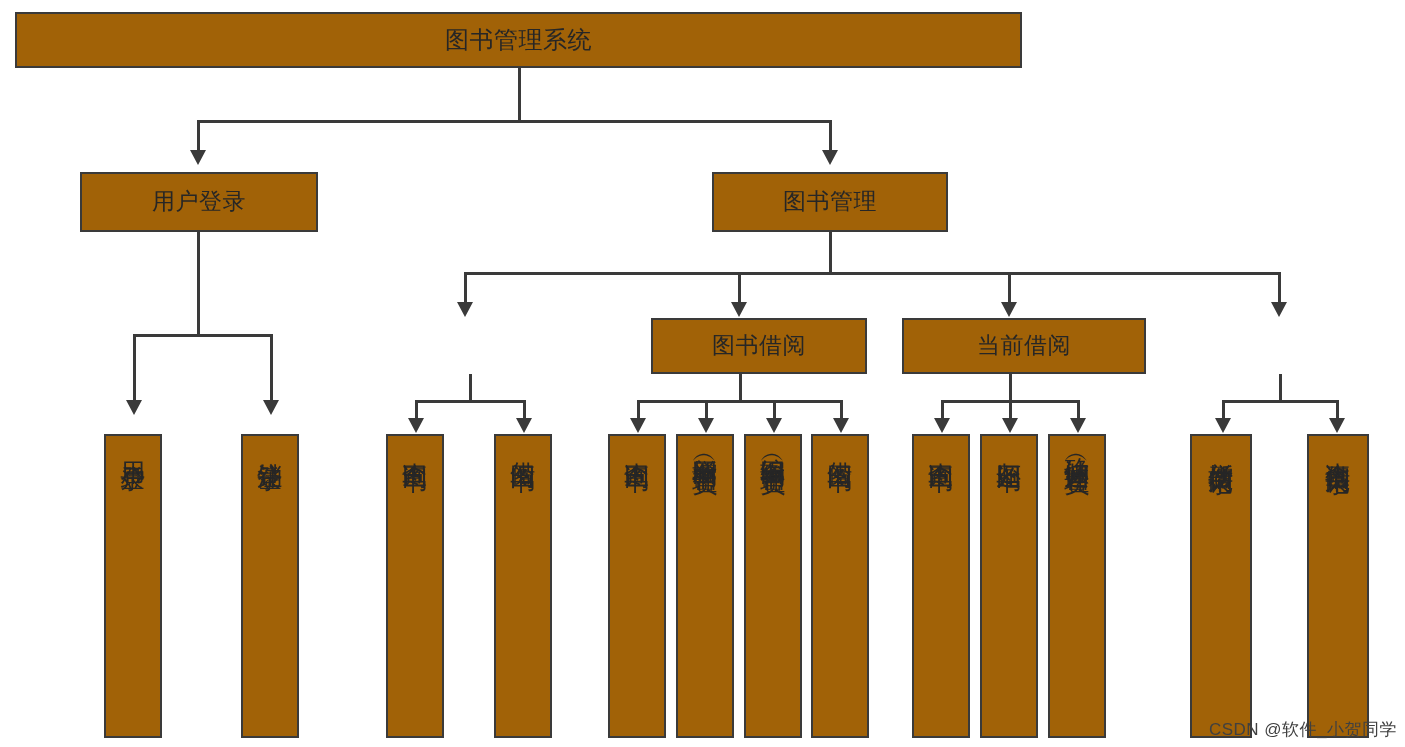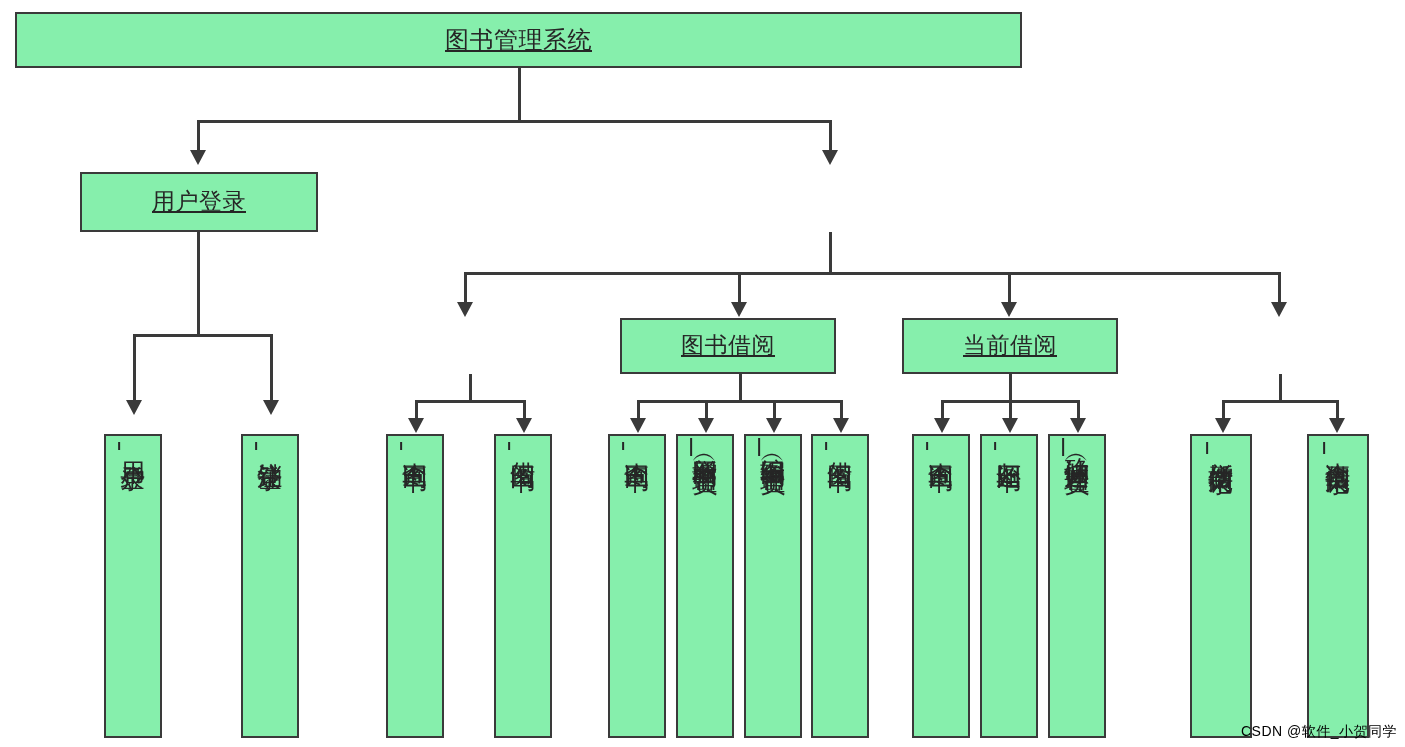--- a/index.html
+++ b/index.html
@@ -14,27 +14,26 @@
     position: relative;
     width: 1405px;
     height: 747px;
     background: #ffffff;
     overflow: hidden;
   }
   .node {
     position: absolute;
     box-sizing: border-box;
     border: 2.5px solid #3a3a3a;
-    background: #86efac;
+    background: #a16207;
     display: flex;
     align-items: center;
     justify-content: center;
     color: #262626;
     z-index: 3;
-    text-decoration: underline;
   }
   .node-label {
     display: block;
     text-align: center;
     line-height: 1.12;
     letter-spacing: 0.5px;
     white-space: nowrap;
   }
   
   .h-node .node-label {
@@ -80,22 +79,22 @@
     height: 0;
     border-left: 8px solid transparent;
     border-right: 8px solid transparent;
     border-top: 15px solid #3a3a3a;
     z-index: 2;
   }
   .watermark {
     position: absolute;
     right: 8px;
     bottom: 6px;
-    font-size: 14px;
-    color: #000000;
+    font-size: 17px;
+    color: #404040;
     letter-spacing: 0.5px;
     z-index: 5;
     user-select: none;
   }
 </style>
 </head>
 <body>
 
 <div id="canvas">
 
@@ -108,43 +107,46 @@
   <div class="hline" style="left:197px; top:120px; width:634px;"></div>
   <div class="vline" style="left:197px; top:120px; height:32px;"></div>
   <div class="arrow" style="left:190px; top:150px;"></div>
   <div class="vline" style="left:829px; top:120px; height:32px;"></div>
   <div class="arrow" style="left:822px; top:150px;"></div>
 
   <div class="node h-node" style="left:80px; top:172px; width:238px; height:60px;">
     <span class="node-label">用户登录</span>
   </div>
 
+  <div class="node h-node" style="left:712px; top:172px; width:236px; height:60px;">
+    <span class="node-label">图书管理</span>
+  </div>
 
   <div class="vline" style="left:197px; top:232px; height:104px;"></div>
   <div class="hline" style="left:133px; top:334px; width:139px;"></div>
   <div class="vline" style="left:133px; top:334px; height:68px;"></div>
   <div class="arrow" style="left:126px; top:400px;"></div>
   <div class="vline" style="left:270px; top:334px; height:68px;"></div>
   <div class="arrow" style="left:263px; top:400px;"></div>
 
   <div class="vline" style="left:829px; top:232px; height:42px;"></div>
   <div class="hline" style="left:464px; top:272px; width:816px;"></div>
   <div class="vline" style="left:464px; top:272px; height:32px;"></div>
   <div class="arrow" style="left:457px; top:302px;"></div>
   <div class="vline" style="left:738px; top:272px; height:32px;"></div>
   <div class="arrow" style="left:731px; top:302px;"></div>
   <div class="vline" style="left:1008px; top:272px; height:32px;"></div>
   <div class="arrow" style="left:1001px; top:302px;"></div>
   <div class="vline" style="left:1278px; top:272px; height:32px;"></div>
   <div class="arrow" style="left:1271px; top:302px;"></div>
 
-  <div class="node h-node" style="left:620px; top:318px; width:216px; height:56px;">
+  <div class="node h-node" style="left:651px; top:318px; width:216px; height:56px;">
     <span class="node-label">图书借阅</span>
   </div>
-  <div class="node h-node" style="left:902px; top:318px; width:216px; height:56px;">
+  <div class="node h-node" style="left:902px; top:318px; width:244px; height:56px;">
     <span class="node-label">当前借阅</span>
   </div>
 
   <div class="vline" style="left:469px; top:374px; height:28px;"></div>
   <div class="hline" style="left:415px; top:400px; width:110px;"></div>
   <div class="vline" style="left:415px; top:400px; height:20px;"></div>
   <div class="arrow" style="left:408px; top:418px;"></div>
   <div class="vline" style="left:523px; top:400px; height:20px;"></div>
   <div class="arrow" style="left:516px; top:418px;"></div>
 

